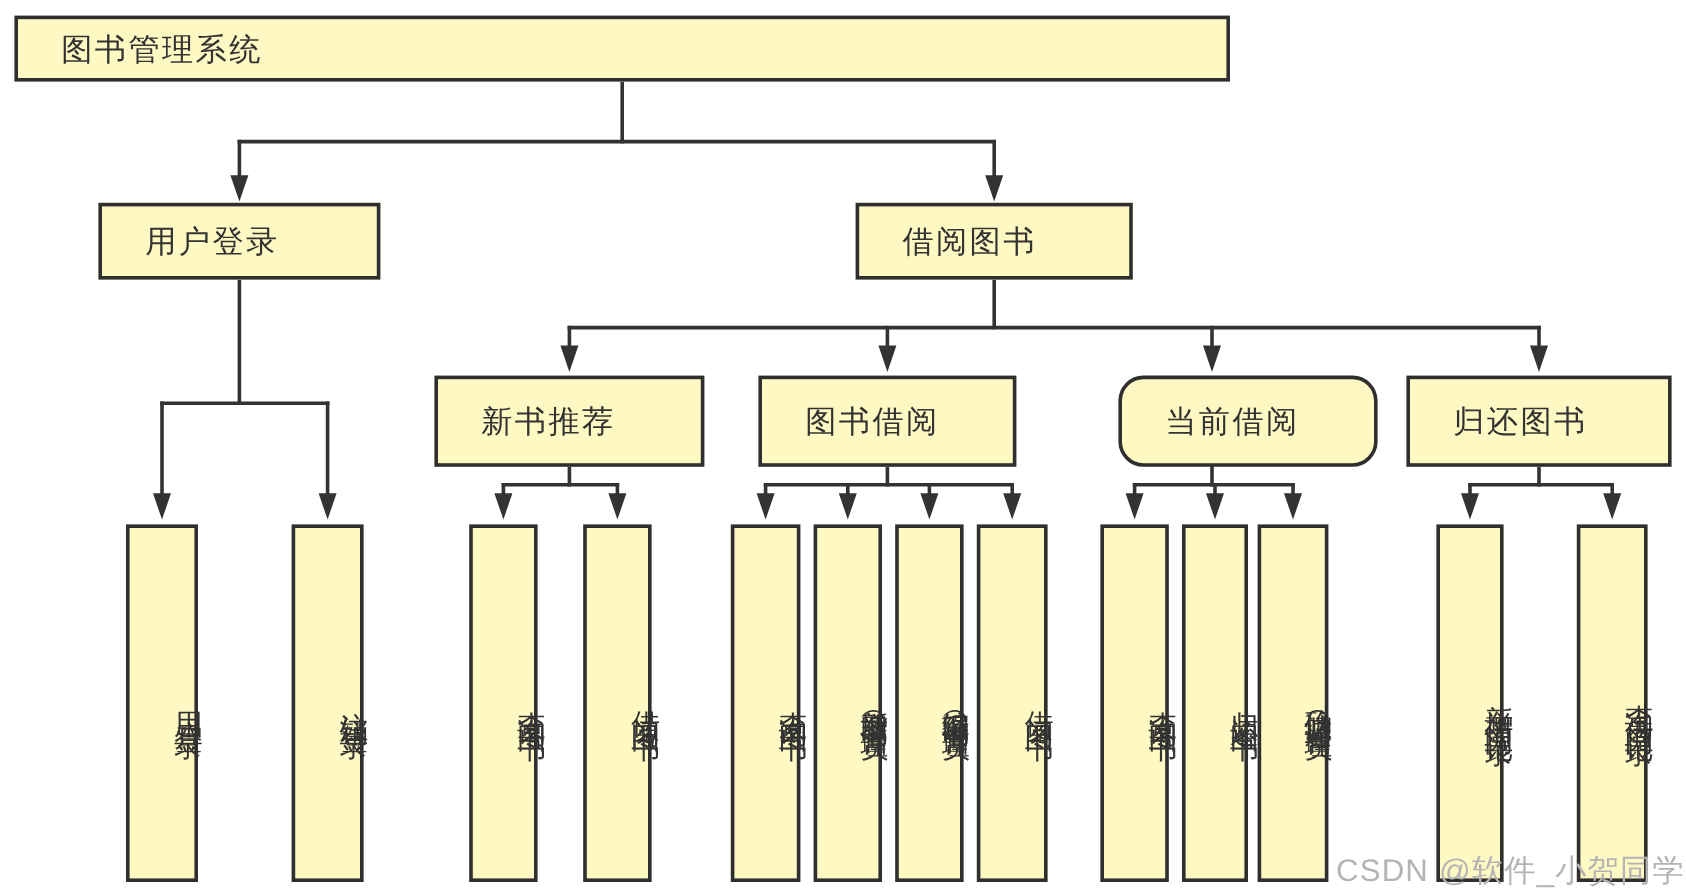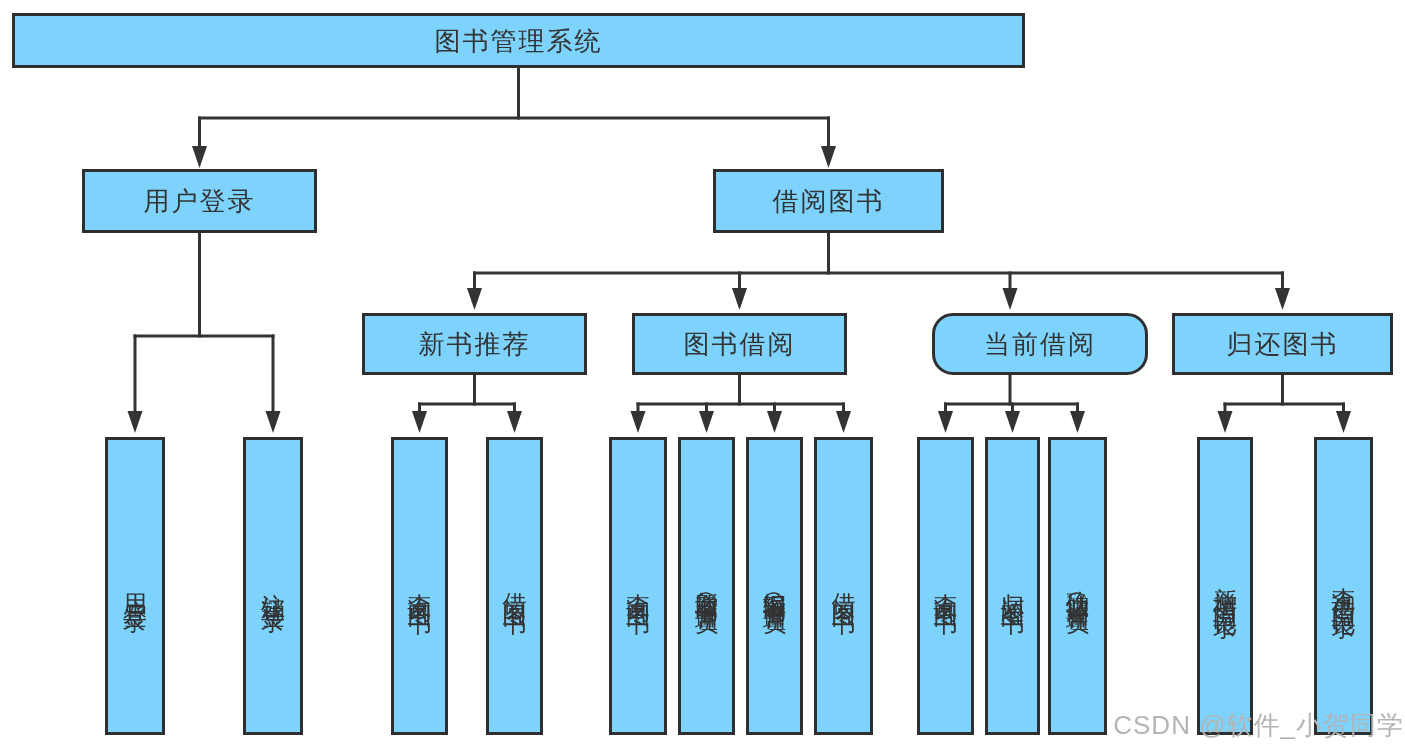--- a/index.html
+++ b/index.html
@@ -20,39 +20,40 @@
     left: 0;
     top: 0;
     width: 1405px;
     height: 747px;
     pointer-events: none;
   }
   .box {
     position: absolute;
     box-sizing: border-box;
     border: 3px solid #2f2f2f;
-    background: #7dd3fc;
+    background: #fef9c3;
     display: flex;
     align-items: center;
-    justify-content: center;
+    justify-content: flex-start;
     color: #333333;
+    padding-left: 36px;
   }
   .h-label {
     font-size: 26px;
     letter-spacing: 2px;
     white-space: nowrap;
     line-height: 1;
   }
   
   .node-root { left: 12px; top: 13px; width: 1013px; height: 55px; }
   
   .node-user-login { left: 82px;  top: 169px; width: 235px; height: 64px; }
   .node-book-mgmt  { left: 713px; top: 169px; width: 231px; height: 64px; }
   
-  .lvl3 { top: 313px; height: 62px; }
+  .lvl3 { top: 313px; height: 76px; }
   .node-g1 { left: 362px;  width: 225px; }
   .node-g2 { left: 632px;  width: 215px; }
   .node-g3 { left: 932px;  width: 216px; border-radius: 21px; }
   .node-g4 { left: 1172px; width: 221px; }
   
   .leaf { top: 437px; height: 298px; }
   .v-label {
     writing-mode: vertical-rl;
     text-orientation: mixed;
     font-size: 24px;

